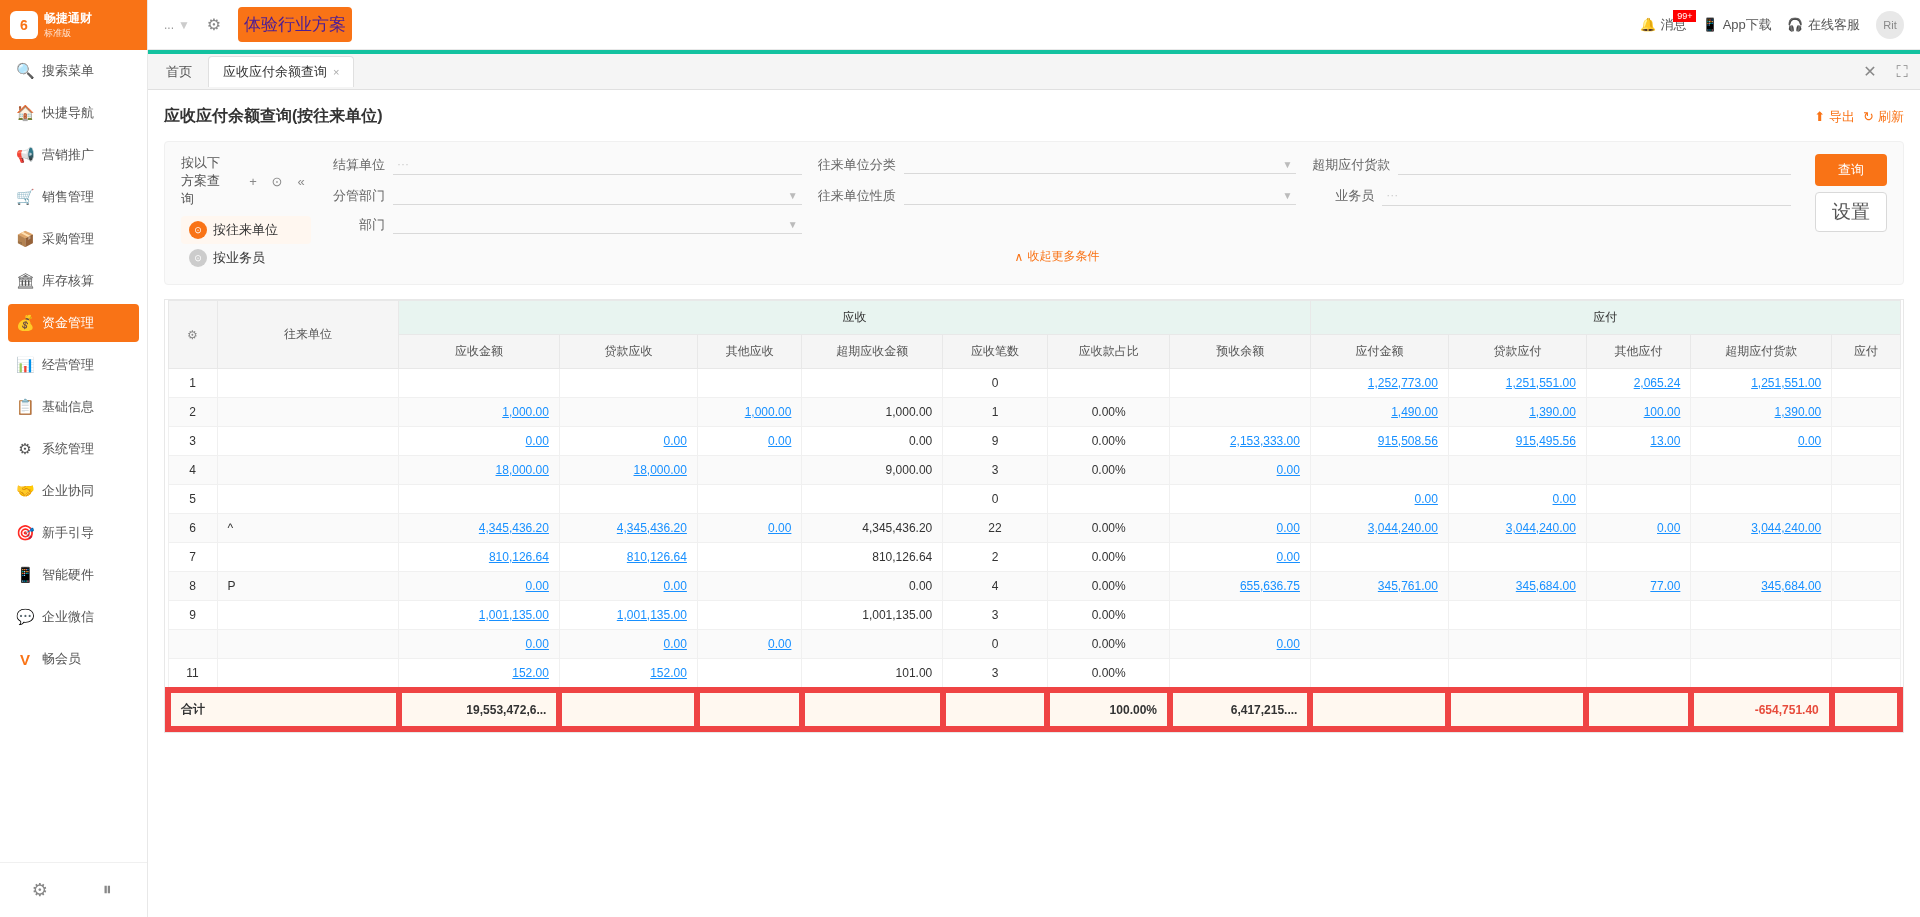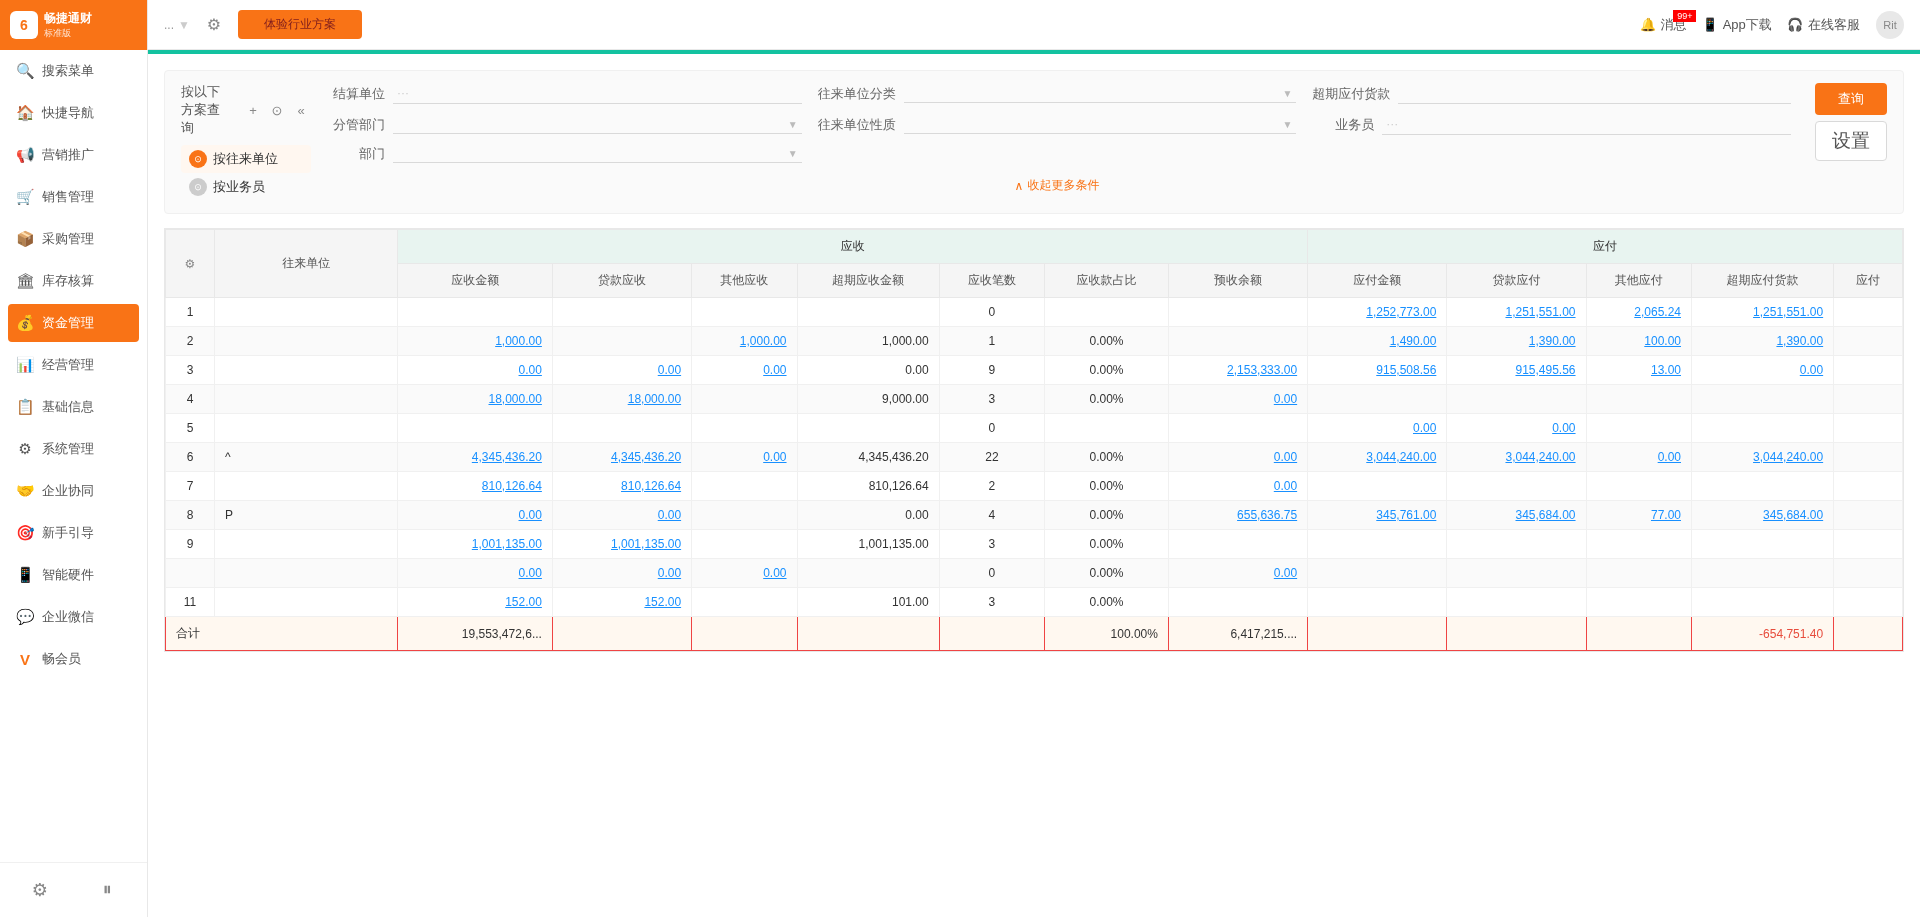--- a/index.html
+++ b/index.html
@@ -17,21 +17,21 @@
     .sidebar-bottom-btn { flex: 1; padding: 6px; text-align: center; cursor: pointer; color: #888; font-size: 18px; }
 
     
     .main { flex: 1; display: flex; flex-direction: column; overflow: hidden; }
 
     
     .top-header { background: #fff; height: 50px; display: flex; align-items: center; padding: 0 16px; border-bottom: 1px solid #e8e8e8; gap: 10px; }
     .header-breadcrumb { color: #999; font-size: 12px; display: flex; align-items: center; gap: 4px; }
     .header-chevron { color: #ccc; }
     .header-gear { width: 28px; height: 28px; display: flex; align-items: center; justify-content: center; cursor: pointer; color: #888; font-size: 16px; }
-    .header-solution-btn { background: #f97316; color: #7f1d1d; padding: 6px 26px; border-radius: 4px; font-size: 12px; cursor: pointer; border: none; white-space: nowrap; }
+    .header-solution-btn { background: #f97316; color: #4c1d95; padding: 6px 6px; border-radius: 4px; font-size: 17px; cursor: pointer; border: none; white-space: nowrap; }
     .header-right { margin-left: auto; display: flex; align-items: center; gap: 16px; }
     .header-right-item { display: flex; align-items: center; gap: 4px; color: #555; font-size: 13px; cursor: pointer; position: relative; }
     .badge { position: absolute; top: -6px; right: -10px; background: #f00; color: #fff; font-size: 9px; padding: 1px 4px; border-radius: 0; min-width: 16px; text-align: center; }
     .header-avatar { width: 28px; height: 28px; background: #e8e8e8; border-radius: 50%; }
 
     
     .tab-bar { background: #f5f5f5; height: 36px; display: flex; align-items: center; padding: 0 4px; border-bottom: 1px solid #e0e0e0; gap: 2px; }
     .tab { padding: 6px 14px; border-radius: 4px 4px 0 0; cursor: pointer; font-size: 13px; display: flex; align-items: center; gap: 6px; }
     .tab.home { color: #555; background: transparent; }
     .tab.active { background: #fff; color: #333; border: 1px solid #e0e0e0; border-bottom: none; }
@@ -70,21 +70,21 @@
     .table-container { overflow: auto; border: 1px solid #e8e8e8; }
     table { width: 100%; border-collapse: collapse; font-size: 12px; }
     thead th { background: #f5f5f5; padding: 8px 10px; text-align: center; border: 1px solid #e8e8e8; color: #555; font-weight: normal; white-space: nowrap; }
     thead th.group-header { background: #e8f4f0; color: #333; }
     tbody td { padding: 7px 10px; border: 1px solid #f0f0f0; text-align: right; color: #333; white-space: nowrap; }
     tbody td.text-left { text-align: left; }
     tbody td.text-center { text-align: center; }
     tbody tr:nth-child(even) { background: #fafafa; }
     .cell-link { color: #1890ff; text-decoration: underline; cursor: pointer; }
     .table-settings { width: 28px; height: 28px; display: flex; align-items: center; justify-content: center; cursor: pointer; color: #888; }
-    tfoot td { background: #fff8f0; padding: 8px 10px; border: 1px solid #ef4444; font-weight: normal; text-align: right; white-space: nowrap; }
+    tfoot td { background: #fff8f0; padding: 8px 10px; border: 6px solid #ef4444; font-weight: bold; text-align: right; white-space: nowrap; }
     tfoot td.text-left { text-align: left; }
     .field-row { display: flex; align-items: center; }
     .field-label { min-width: 70px; color: #666; font-size: 13px; text-align: right; padding-right: 8px; }
     .field-control { flex: 1; display: flex; align-items: center; border-bottom: 1px solid #d9d9d9; padding: 3px 4px; }
     .field-control-text { flex: 1; font-size: 12px; color: #ccc; }
     .field-arrow { color: #bbb; font-size: 10px; }
 
     .teal-bar { height: 4px; background: #13c2a0; }
   </style>
 </head>
@@ -193,24 +193,50 @@
         <span>在线客服</span>
       </div>
       <div class="header-avatar" style="display:flex;align-items:center;justify-content:center;font-size:11px;color:#888;">
         <span>Rit</span>
       </div>
     </div>
   </div>
 
   <div class="teal-bar"></div>
 
+  <div class="tab-bar">
+    <div class="tab home">
+      <span>首页</span>
+    </div>
+    <div class="tab active">
+      <span>应收应付余额查询</span>
+      <span class="tab-close">×</span>
+    </div>
+    <div class="tab-bar-right">
+      <div class="tab-bar-btn">✕</div>
+      <div class="tab-bar-btn">⛶</div>
+    </div>
+  </div>
 
   <div class="content">
     <div class="page-container">
 
+      <div class="page-title-row">
+        <h2 class="page-title">应收应付余额查询(按往来单位)</h2>
+        <div class="page-actions">
+          <div class="action-btn">
+            <span>⬆</span>
+            <span>导出</span>
+          </div>
+          <div class="action-btn">
+            <span>↻</span>
+            <span>刷新</span>
+          </div>
+        </div>
+      </div>
 
       <div class="filter-area">
         <div style="display:flex;gap:12px;">
 
           <div class="filter-nav">
             <div class="filter-nav-header">
               <span>按以下方案查询</span>
               <div class="filter-nav-icons">
                 <div class="fnav-icon">+</div>
                 <div class="fnav-icon">⊙</div>

